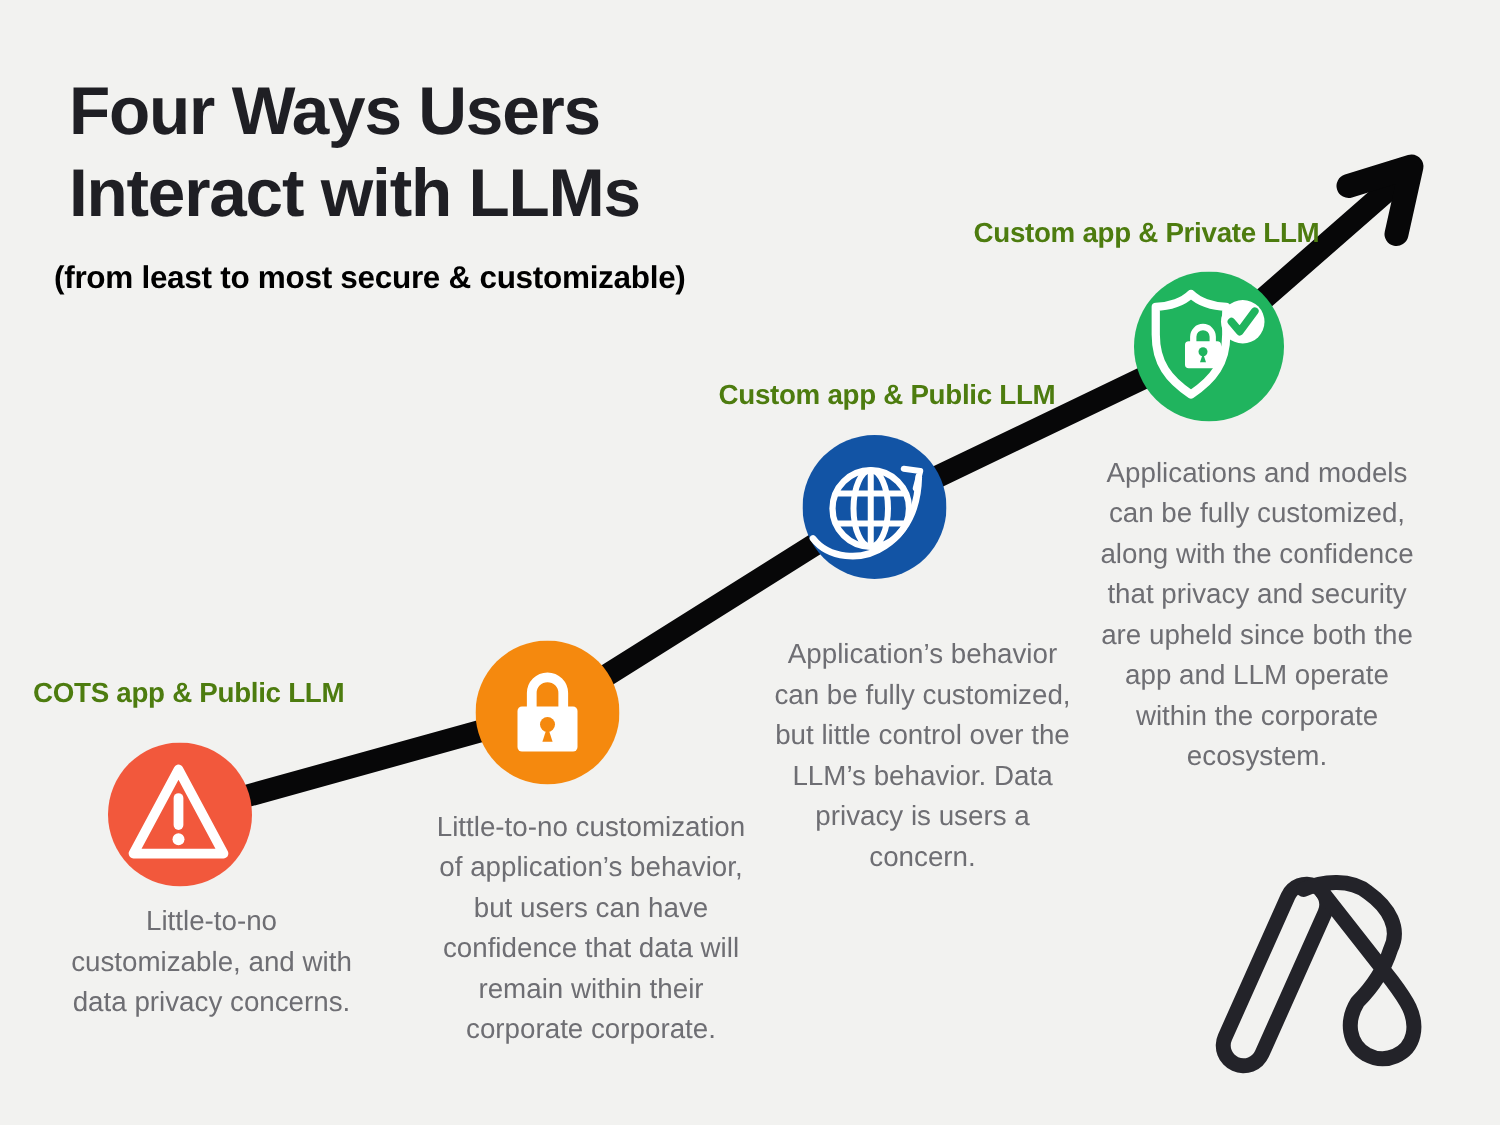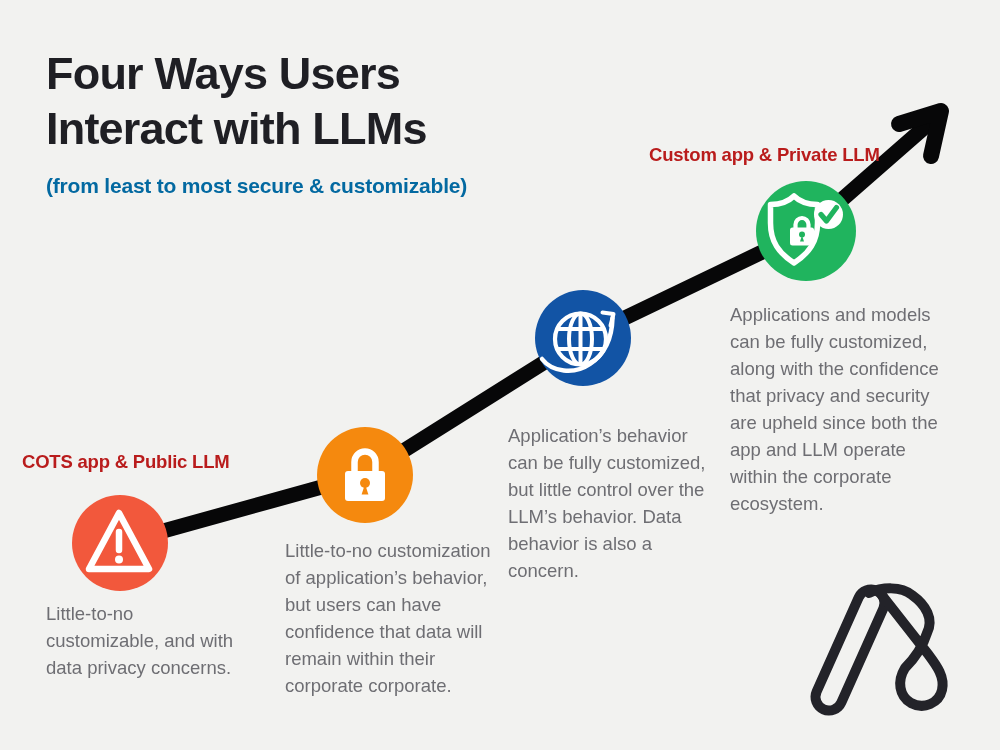--- a/index.html
+++ b/index.html
@@ -8,29 +8,29 @@
     background:#F2F2F0;
     font-family:"Liberation Sans",sans-serif;
     padding-left:44px;
   }
   .page-title{
     position:absolute;left:46px;top:46px;width:490px;
     font-size:45px;font-weight:700;line-height:1.23;
     letter-spacing:-0.8px;color:#1F1F24;
   }
   .page-subtitle{
-    position:absolute;left:46px;top:174px;
-    font-size:21px;font-weight:700;color:#0369a1;letter-spacing:-0.2px;
+    position:absolute;left:36px;top:174px;
+    font-size:21px;font-weight:700;color:#000000;letter-spacing:-0.2px;
   }
   .stage-label{
     position:absolute;font-size:18.5px;font-weight:700;
-    color:#b91c1c;letter-spacing:-0.2px;white-space:nowrap;
+    color:#4d7c0f;letter-spacing:-0.2px;white-space:nowrap;
   }
   .stage-desc{
-    position:absolute;font-size:18.5px;line-height:27px;color:#6E6E73;
+    position:absolute;font-size:18.5px;line-height:27px;color:#6E6E73;text-align:center;
   }
   .flow-svg{position:absolute;left:0;top:0;}
   .badge-svg{position:absolute;}
   #label-1{left:22px;top:451px;}
   #label-2{left:263px;top:380px;}
   #label-3{left:479px;top:252px;}
   #label-4{left:649px;top:144px;}
   #desc-1{left:46px;top:600px;width:190px;}
   #desc-2{left:285px;top:537px;width:218px;}
   #desc-3{left:508px;top:422px;width:214px;}
@@ -74,33 +74,34 @@
     <circle cx="48" cy="48" r="48" fill="#F5890E"></circle>
     <g>
       <path d="M37.5 46 L37.5 35 A10.5 10.5 0 0 1 58.5 35 L58.5 46" fill="none" stroke="#FFFFFF" stroke-width="6.5" stroke-linecap="round"></path>
       <rect x="28" y="44" width="40" height="30" rx="3" fill="#FFFFFF"></rect>
       <circle cx="48" cy="56" r="5" fill="#F5890E"></circle>
       <path d="M48 57 L44.6 67.5 L51.4 67.5 Z" fill="#F5890E"></path>
     </g>
   </svg>
   <div class="stage-desc" id="desc-2">Little-to-no customization of application’s behavior, but users can have confidence that data will remain within their corporate corporate.</div>
 
+  <div class="stage-label" id="label-3">Custom app &amp; Public LLM</div>
   <svg class="badge-svg" id="badge-3" width="96" height="96" viewBox="0 0 96 96">
     <circle cx="48" cy="48" r="48" fill="#1254A5"></circle>
     <g stroke="#FFFFFF" fill="none">
       <circle cx="45.5" cy="49" r="25.5" stroke-width="4.2"></circle>
       <ellipse cx="45.5" cy="49" rx="11.5" ry="25.5" stroke-width="4"></ellipse>
       <line x1="45.5" y1="23.5" x2="45.5" y2="74.5" stroke-width="4"></line>
       <line x1="22" y1="39" x2="69" y2="39" stroke-width="4"></line>
       <line x1="22.3" y1="59" x2="68.7" y2="59" stroke-width="4"></line>
       <path d="M7 69 C17 82 39 85 55 74 C70 64 77 49 77.5 28" stroke-width="4.5" stroke-linecap="round"></path>
       <path d="M67.5 22.5 L78.5 24 L75.5 35.5" stroke-width="4" stroke-linecap="round" stroke-linejoin="round"></path>
     </g>
   </svg>
-  <div class="stage-desc" id="desc-3">Application’s behavior can be fully customized, but little control over the LLM’s behavior. Data behavior is also a concern.</div>
+  <div class="stage-desc" id="desc-3">Application’s behavior can be fully customized, but little control over the LLM’s behavior. Data privacy is users a concern.</div>
 
   <div class="stage-label" id="label-4">Custom app &amp; Private LLM</div>
   <svg class="badge-svg" id="badge-4" width="100" height="100" viewBox="0 0 100 100">
     <circle cx="50" cy="50" r="50" fill="#20B45E"></circle>
     <g>
       <path d="M38 15 C33 20 24 23.5 14.5 23.5 L14.5 42 C14.5 61 23 72 38 82 C53 72 61.5 61 61.5 42 L61.5 23.5 C52 23.5 43 20 38 15 Z" fill="none" stroke="#FFFFFF" stroke-width="5.5" stroke-linejoin="round"></path>
       <path d="M39.5 47 L39.5 43.5 A6.5 6.5 0 0 1 52.5 43.5 L52.5 47" fill="none" stroke="#FFFFFF" stroke-width="4.2" stroke-linecap="round"></path>
       <rect x="34" y="46.5" width="24" height="18" rx="2.5" fill="#FFFFFF"></rect>
       <circle cx="46" cy="53.5" r="3" fill="#20B45E"></circle>
       <path d="M46 54.5 L44 60.5 L48 60.5 Z" fill="#20B45E"></path>

